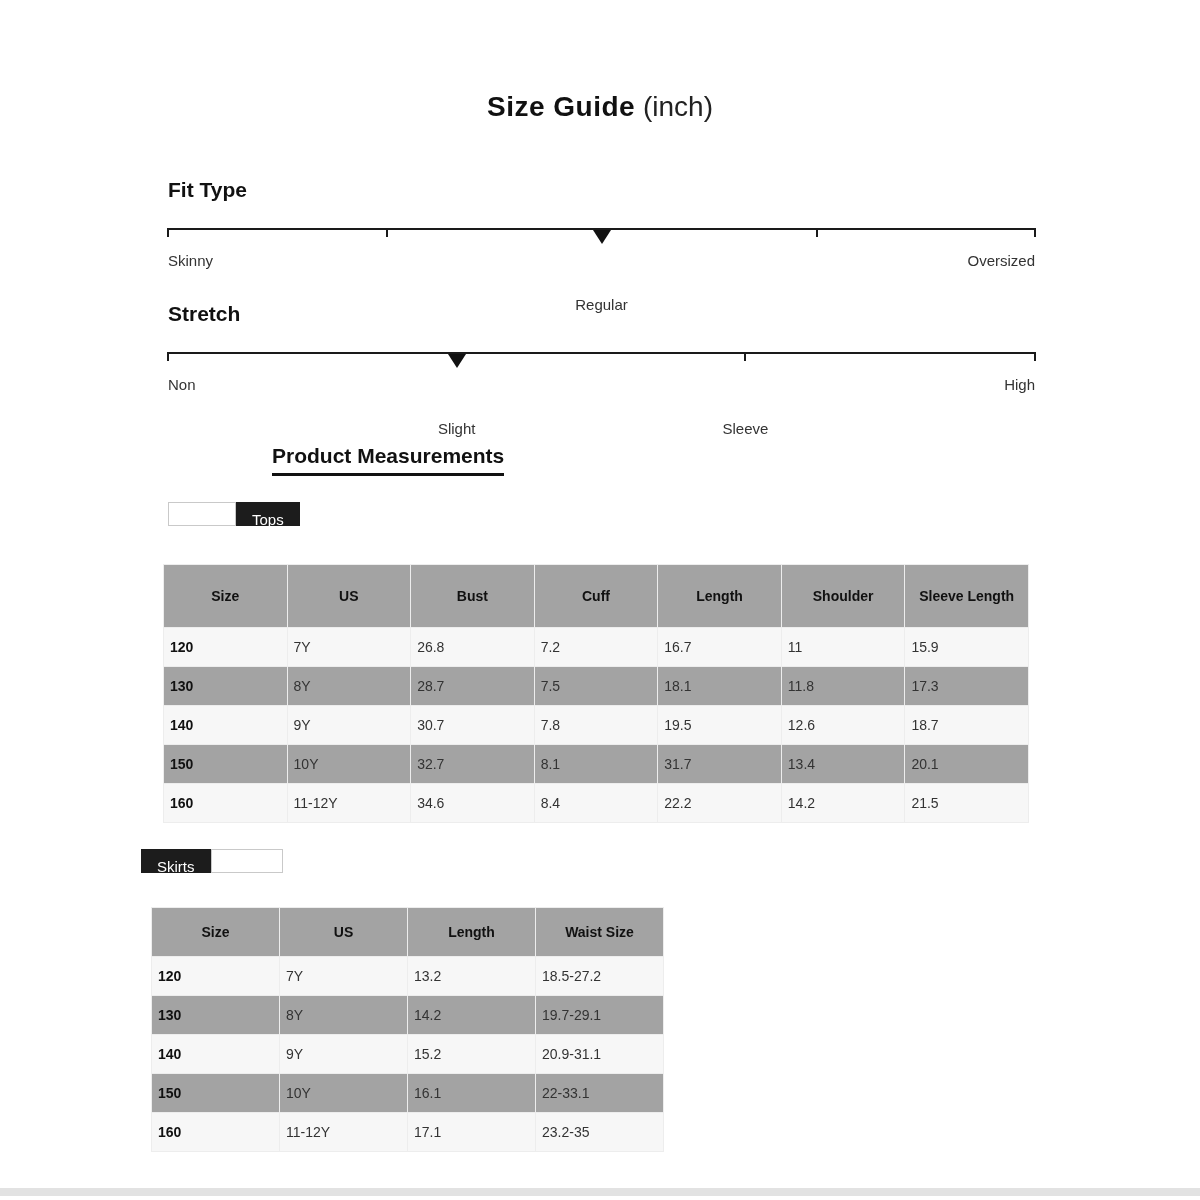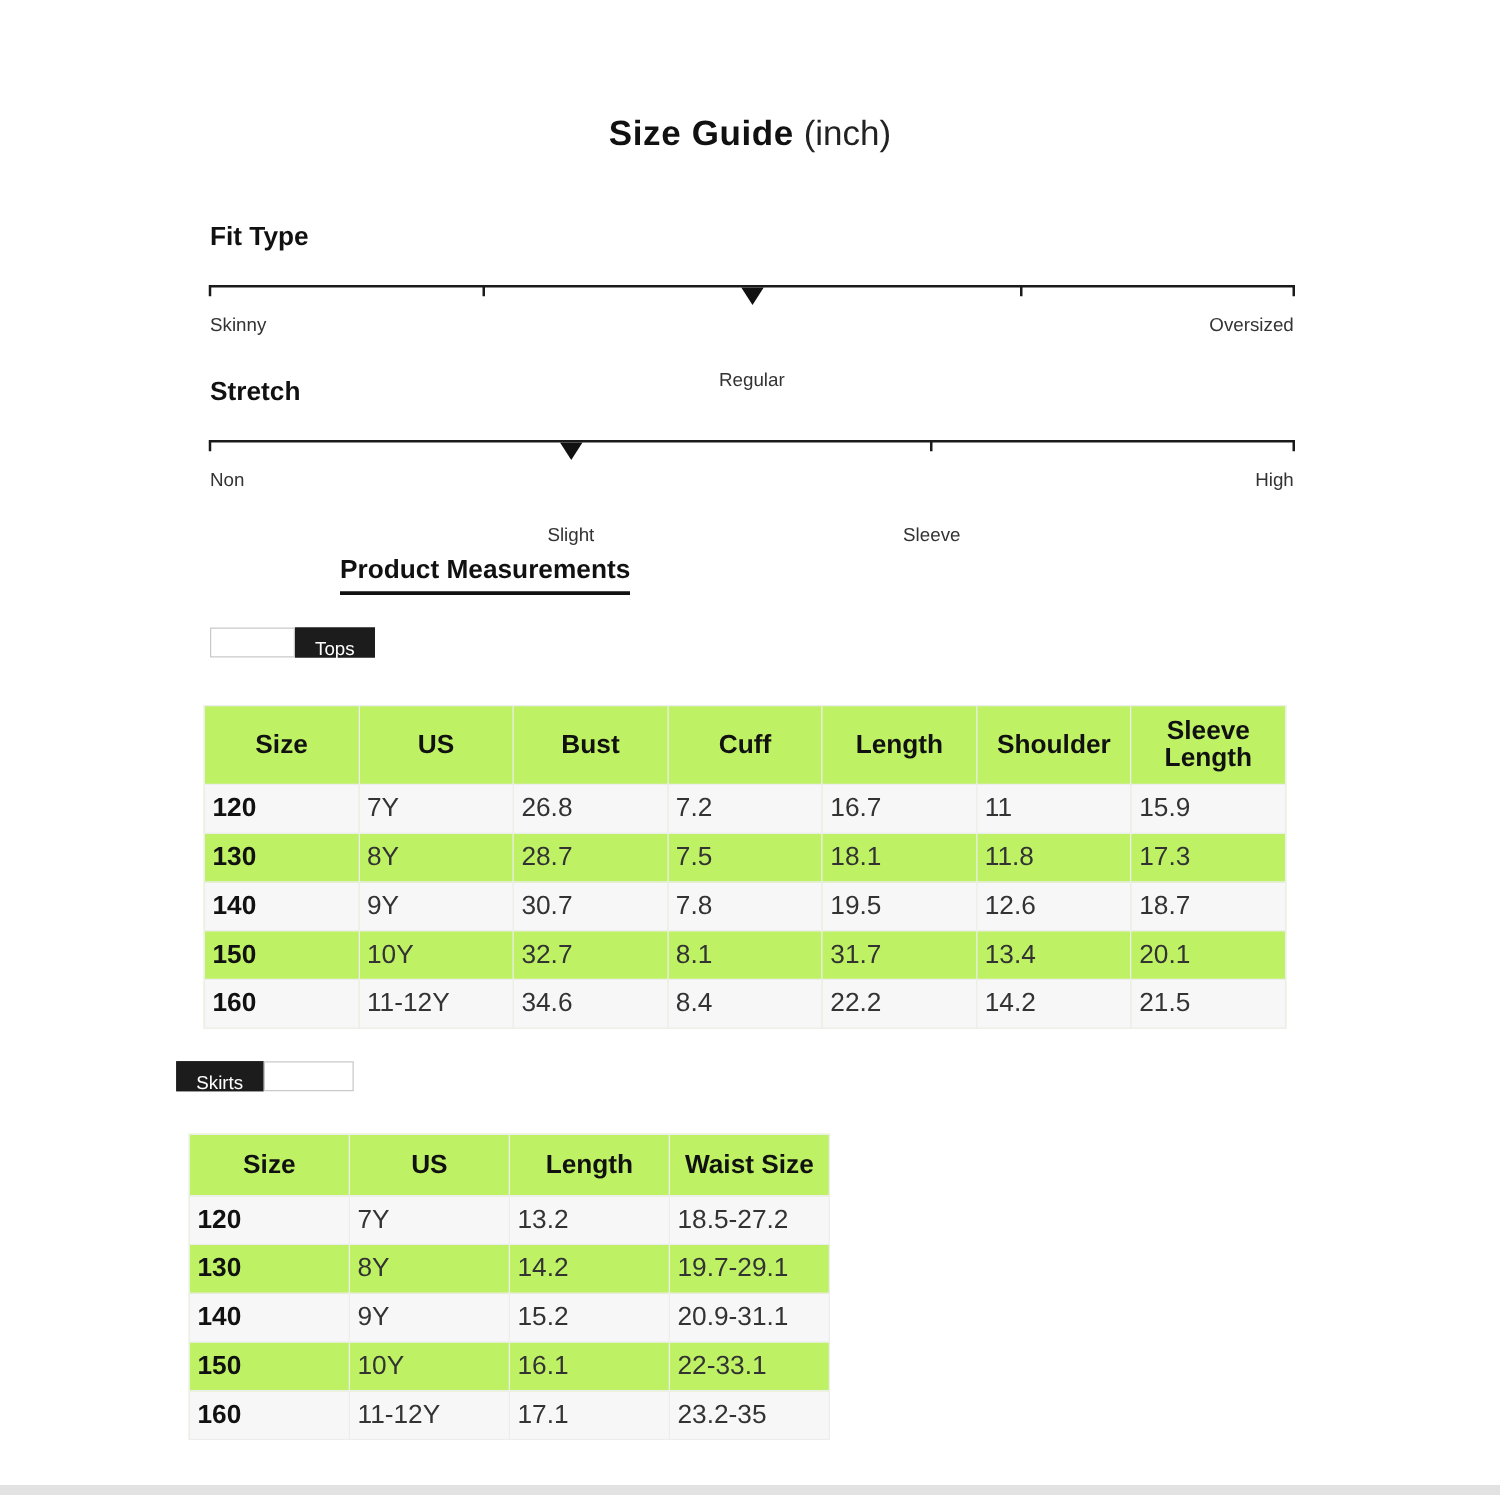--- a/index.html
+++ b/index.html
@@ -29,21 +29,21 @@
     border-bottom:3px solid #111;padding-bottom:5px;text-align:right;}
 
   .toggle{display:flex;align-items:stretch;height:36px;}
   .toggle.tops{margin:26px 0 0 168px;}
   .toggle.skirts{margin:26px 0 0 141px;}
   .toggle-btn{box-sizing:border-box;height:24px;font-size:15px;line-height:34px;text-align:center;
     font-family:inherit;cursor:pointer;padding:0;}
   .toggle-btn.blank{width:68px;background:#fff;border:1px solid #c9c9c9;}
   .toggle-btn.dark{background:#1c1c1c;color:#fff;border:1px solid #1c1c1c;padding:0 15px;}
 
-  table.m-table{border-collapse:collapse;table-layout:fixed;font-size:21px;background:#bef264;}
+  table.m-table{border-collapse:collapse;table-layout:fixed;font-size:14px;background:#a3a3a3;}
   table.tops-table{width:866px;margin:26px 0 0 163px;}
   table.skirts-table{width:513px;margin:22px 0 0 151px;}
   .m-table th{font-weight:bold;color:#111;text-align:center;vertical-align:middle;
     border:1px solid #ededed;padding:9px 6px;line-height:22px;}
   table.tops-table th{height:44px;}
   table.skirts-table th{height:30px;}
   .m-table td{text-align:left;vertical-align:middle;color:#333;border:1px solid #ededed;
     padding:8px 6px;line-height:22px;}
   .m-table tbody tr:nth-child(odd){background:#f7f7f7;}
   .m-table td.size-col{font-weight:bold;color:#111;}

